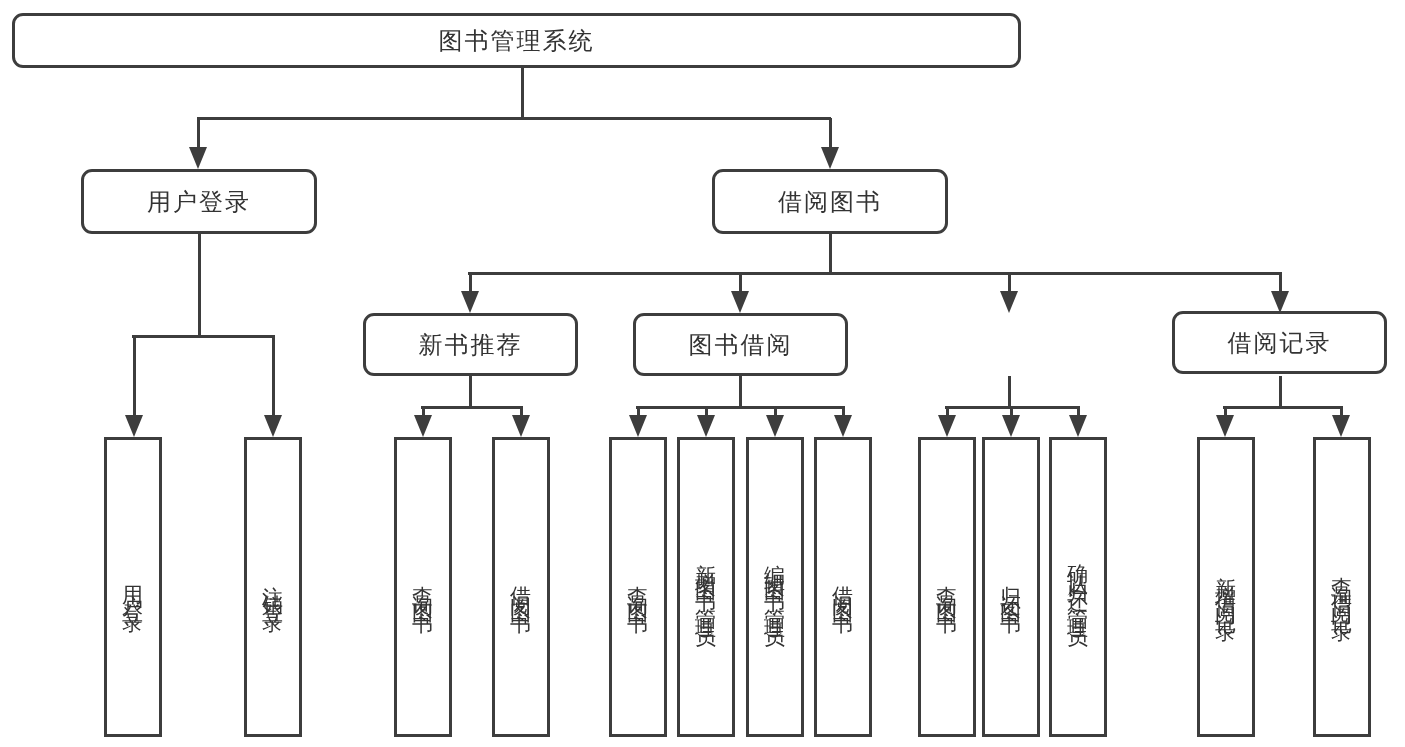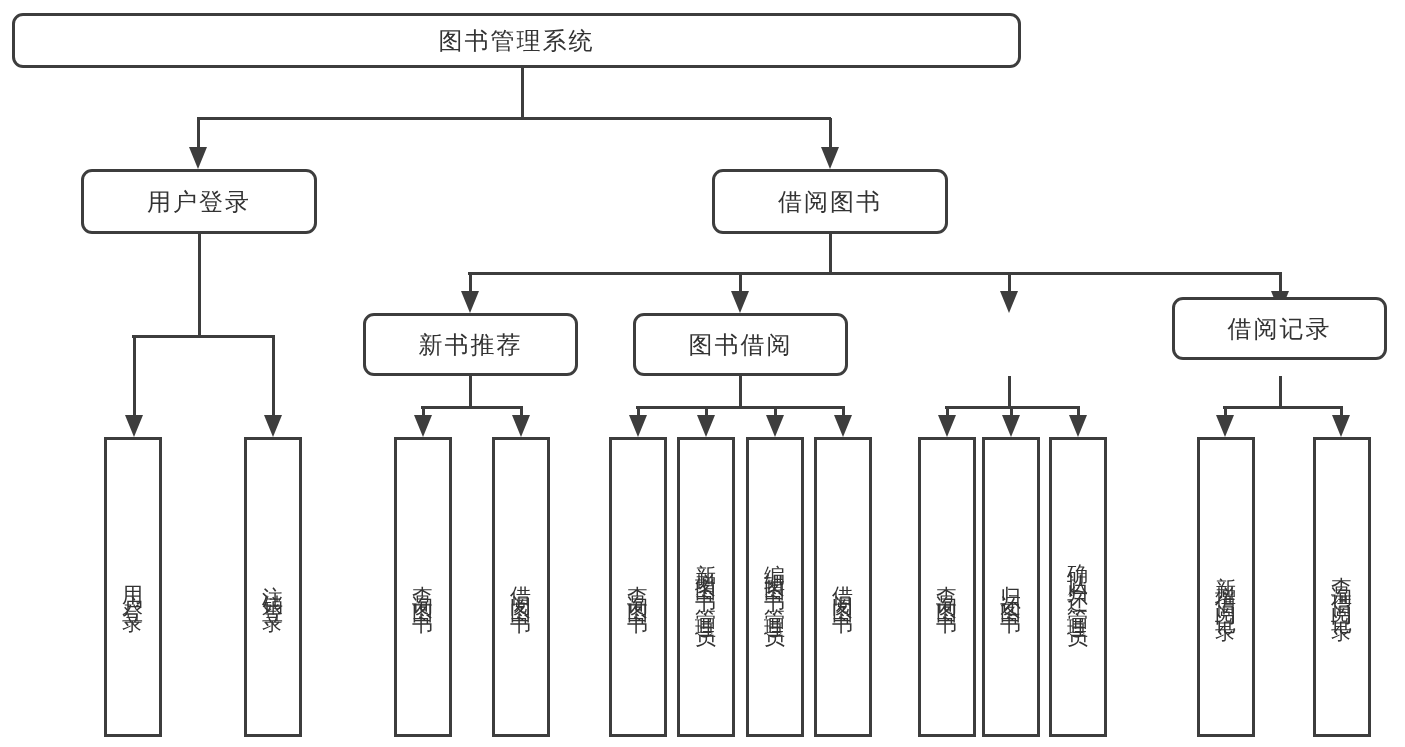--- a/index.html
+++ b/index.html
@@ -102,21 +102,21 @@
   <div class="box hbox" style="left:712px;top:169px;width:236px;height:65px;">
     <span class="lbl">借阅图书</span>
   </div>
 
   <div class="box hbox" style="left:363px;top:313px;width:215px;height:63px;">
     <span class="lbl">新书推荐</span>
   </div>
   <div class="box hbox" style="left:633px;top:313px;width:215px;height:63px;">
     <span class="lbl">图书借阅</span>
   </div>
-  <div class="box hbox" style="left:1172px;top:297px;width:215px;height:63px;">
+  <div class="box hbox" style="left:1172px;top:311px;width:215px;height:63px;">
     <span class="lbl">借阅记录</span>
   </div>
 
   <div class="box vbox" style="left:104px;top:437px;width:58px;height:300px;">
     <span class="lbl">用户登录</span>
   </div>
   <div class="box vbox" style="left:244px;top:437px;width:58px;height:300px;">
     <span class="lbl">注销登录</span>
   </div>
 

